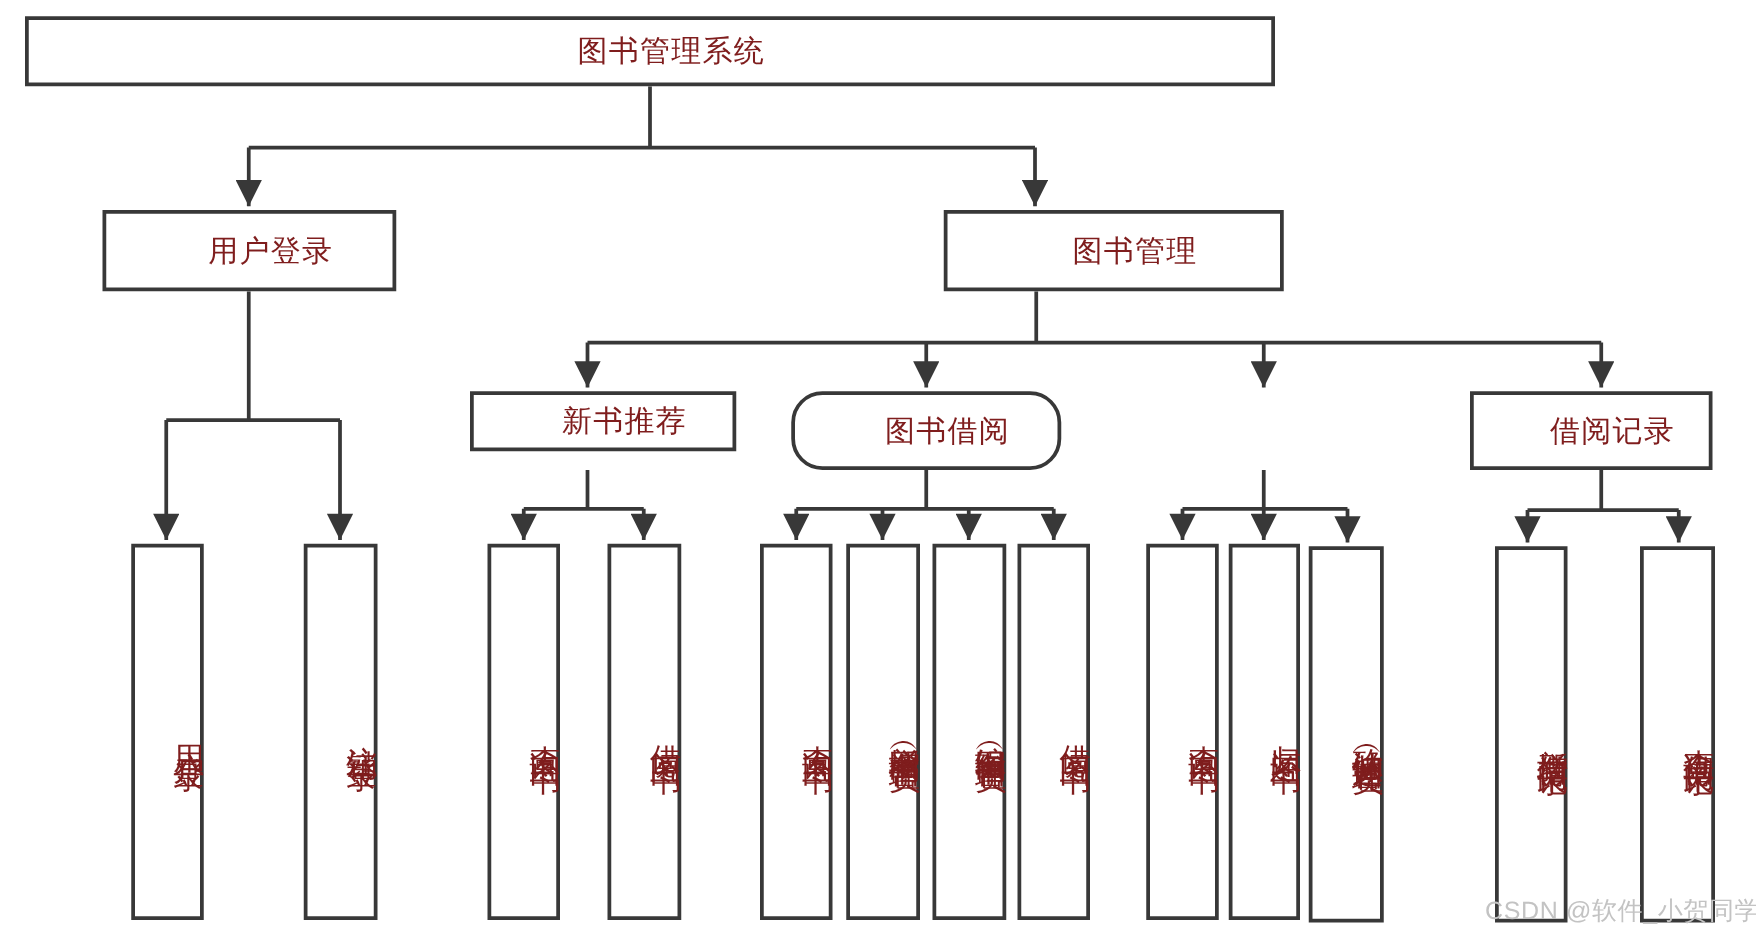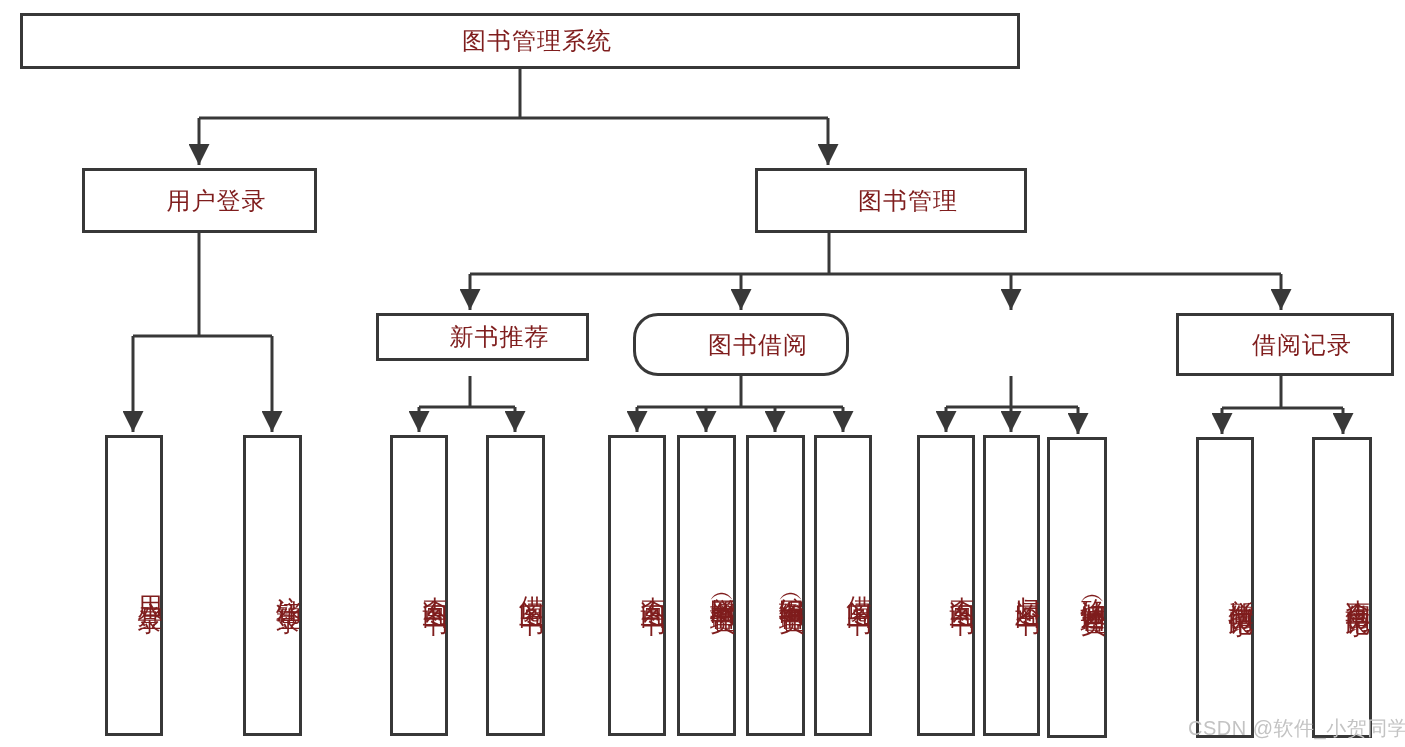--- a/index.html
+++ b/index.html
@@ -37,21 +37,21 @@
     top: 435px;
     height: 301px;
   }
   
   #n-root        { left: 20px;   top: 13px;  width: 1000px; height: 56px; }
   #n-user-login  { left: 82px;   top: 168px; width: 235px;  height: 65px; }
   #n-book-mgmt   { left: 711px;  top: 168px; width: 272px;  height: 65px; margin-left: 44px; }
   #n-new-rec     { left: 364px;  top: 313px; width: 213px;  height: 48px; margin-left: 12px; }
   #n-borrowing   { left: 633px;  top: 313px; width: 216px;  height: 63px; border-radius: 25px; }
   #n-current     { left: 903px;  top: 313px; width: 216px;  height: 63px; }
-  #n-records     { left: 1176px; top: 313px; width: 218px;  height: 63px; }
+  #n-records     { left: 1176px; top: 313px; width: 194px;  height: 63px; }
   
   #l-user-login  { left: 105px;  width: 58px; }
   #l-logout      { left: 243px;  width: 59px; }
   #l-nr-query    { left: 390px;  width: 58px; }
   #l-nr-borrow   { left: 486px;  width: 59px; }
   #l-bb-query    { left: 608px;  width: 58px; }
   #l-bb-add      { left: 677px;  width: 59px; letter-spacing: 2px; }
   #l-bb-edit     { left: 746px;  width: 59px; letter-spacing: 2px; }
   #l-bb-borrow   { left: 814px;  width: 58px; }
   #l-cb-query    { left: 917px;  width: 58px; }

